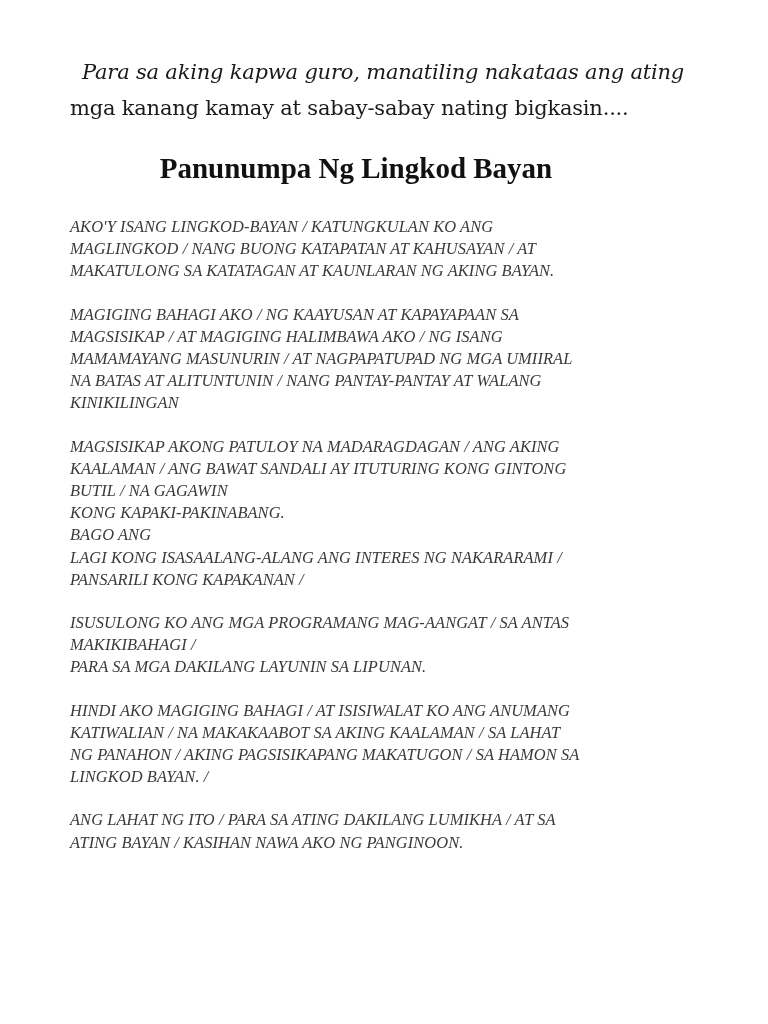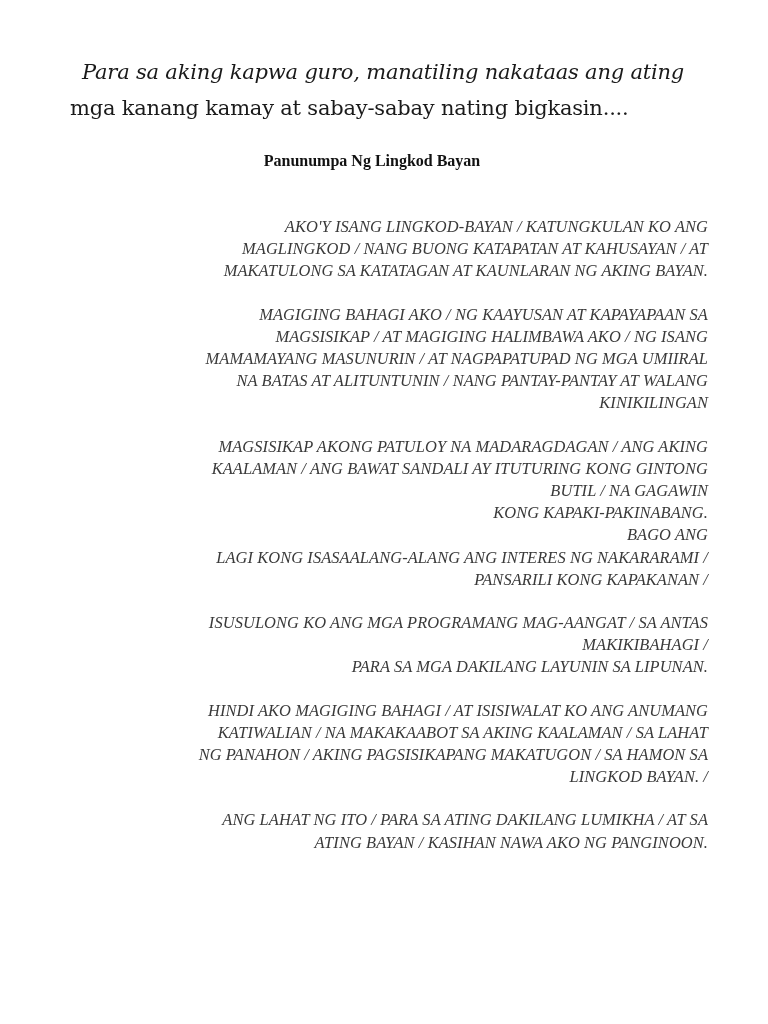--- a/index.html
+++ b/index.html
@@ -9,28 +9,28 @@
   }
   .intro {
     position: absolute; left: 70px; top: 54px; width: 680px;
     font-family: "DejaVu Serif", serif;
     font-size: 21px; line-height: 36px; color: #1a1a1a;
     letter-spacing: -0.2px;
   }
   .intro .line { display: block; white-space: nowrap; }
   .intro .line.first { padding-left: 12px; font-style: italic; }
   .title {
-    position: absolute; left: 16px; top: 152px; width: 712px;
+    position: absolute; left: 0; top: 152px; width: 712px;
     text-align: center;
     font-family: "Liberation Serif", serif;
-    font-weight: bold; font-size: 16px; color: #111;
+    font-weight: bold; font-size: 29px; color: #111;
   }
   .oath {
-    position: absolute; left: 96px; top: 216px; width: 612px;
-    text-align: right;
+    position: absolute; left: 70px; top: 216px; width: 612px;
+    text-align: left;
     font-family: "Liberation Serif", serif;
     font-style: italic; font-size: 16.4px; line-height: 22.2px;
     color: #3a3a3a; letter-spacing: 0.1px;
   }
   .para { margin: 0 0 21px 0; }
   .para .ln { display: block; white-space: nowrap; }
 </style>
 </head>
 <body>
 

